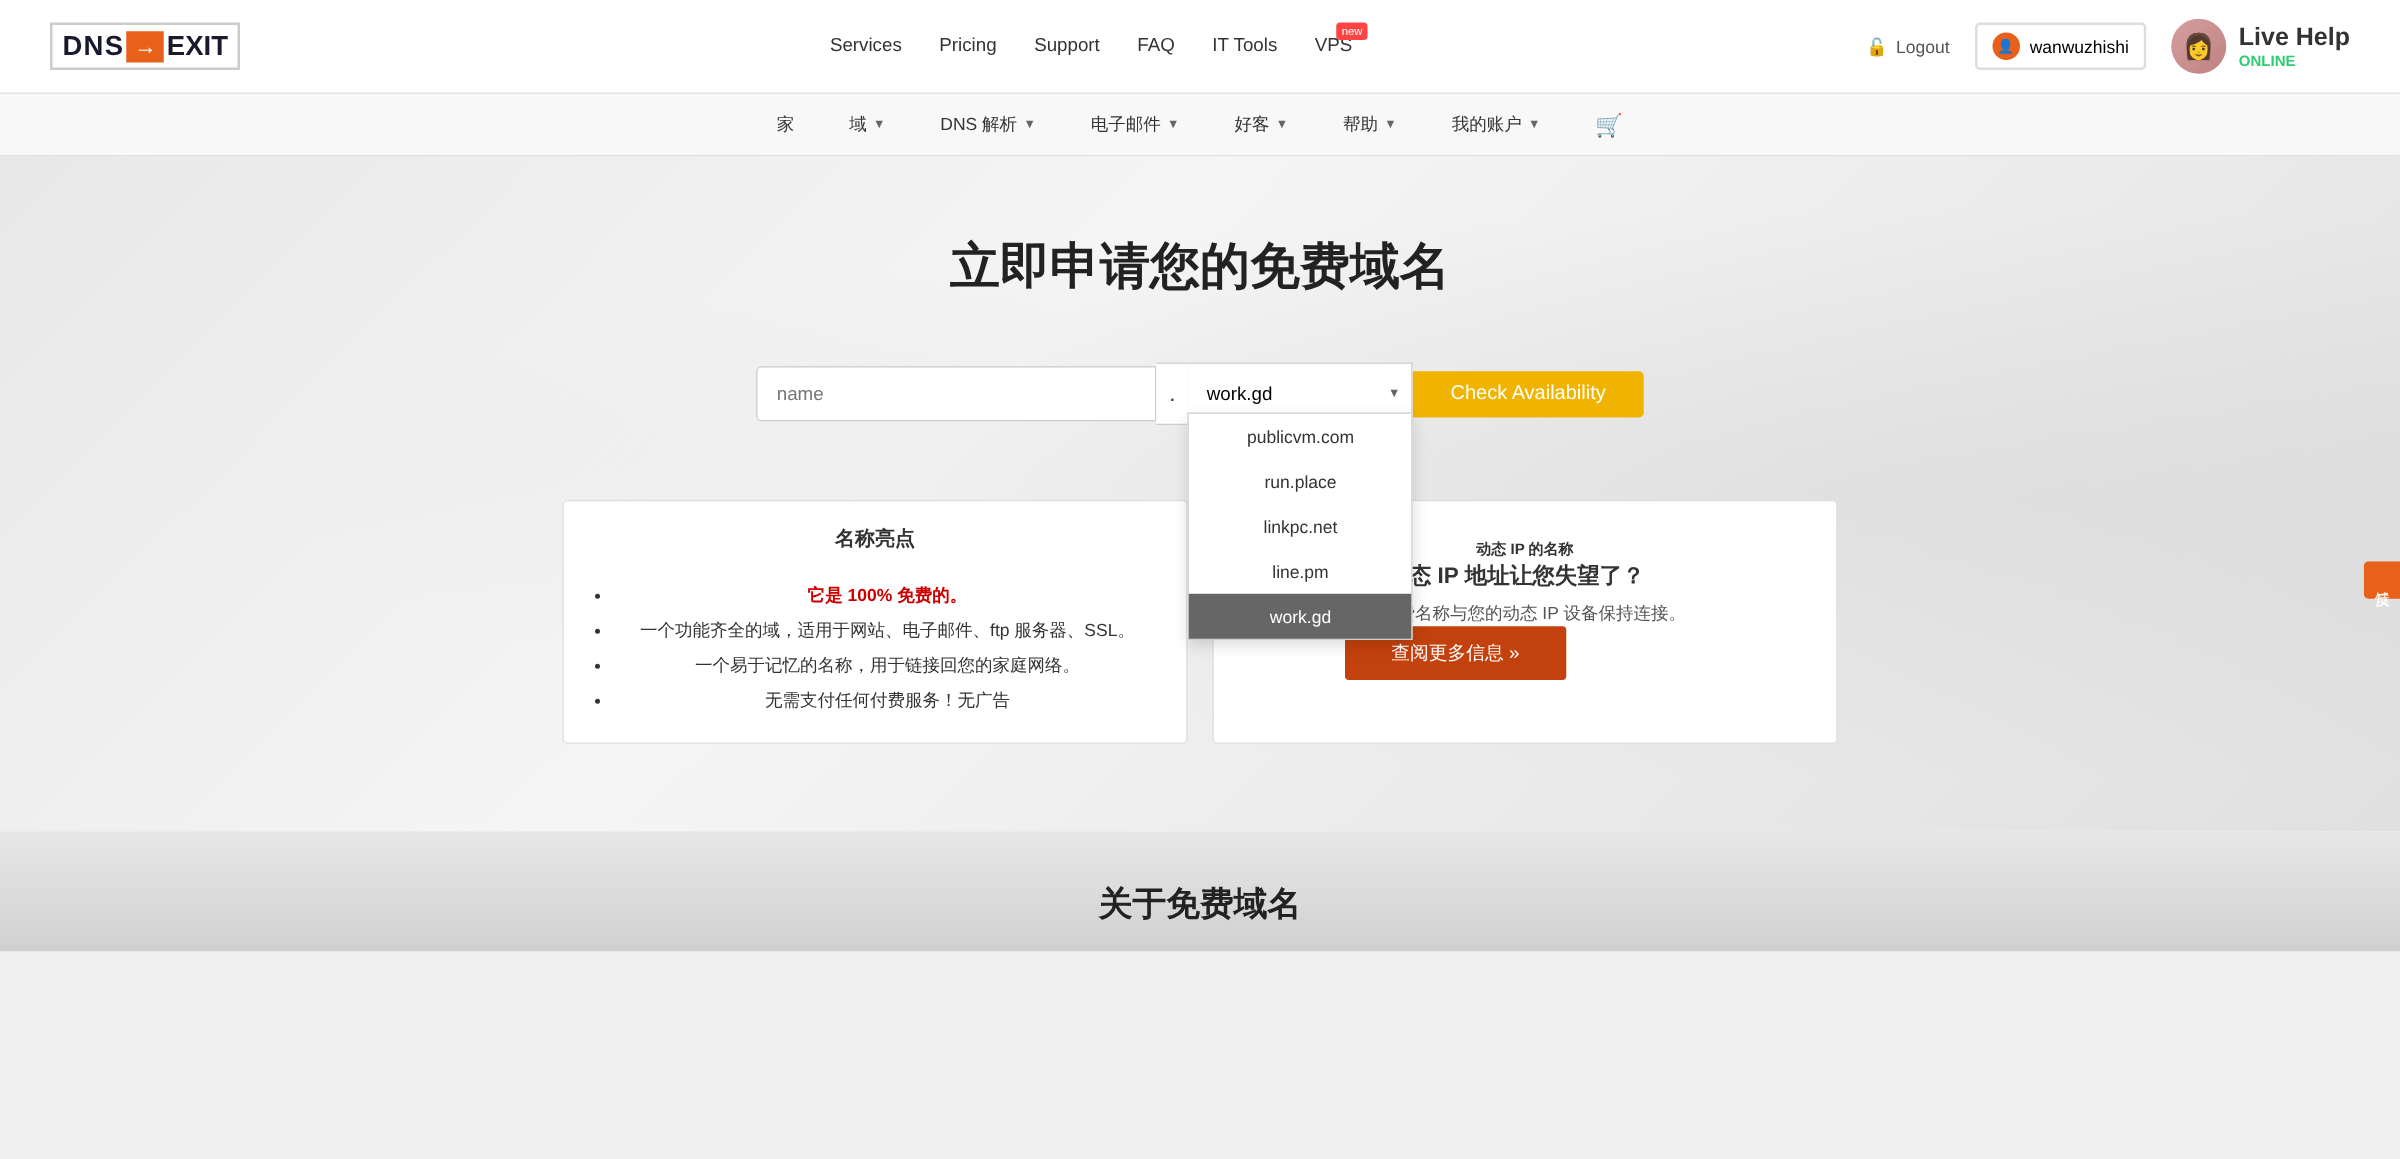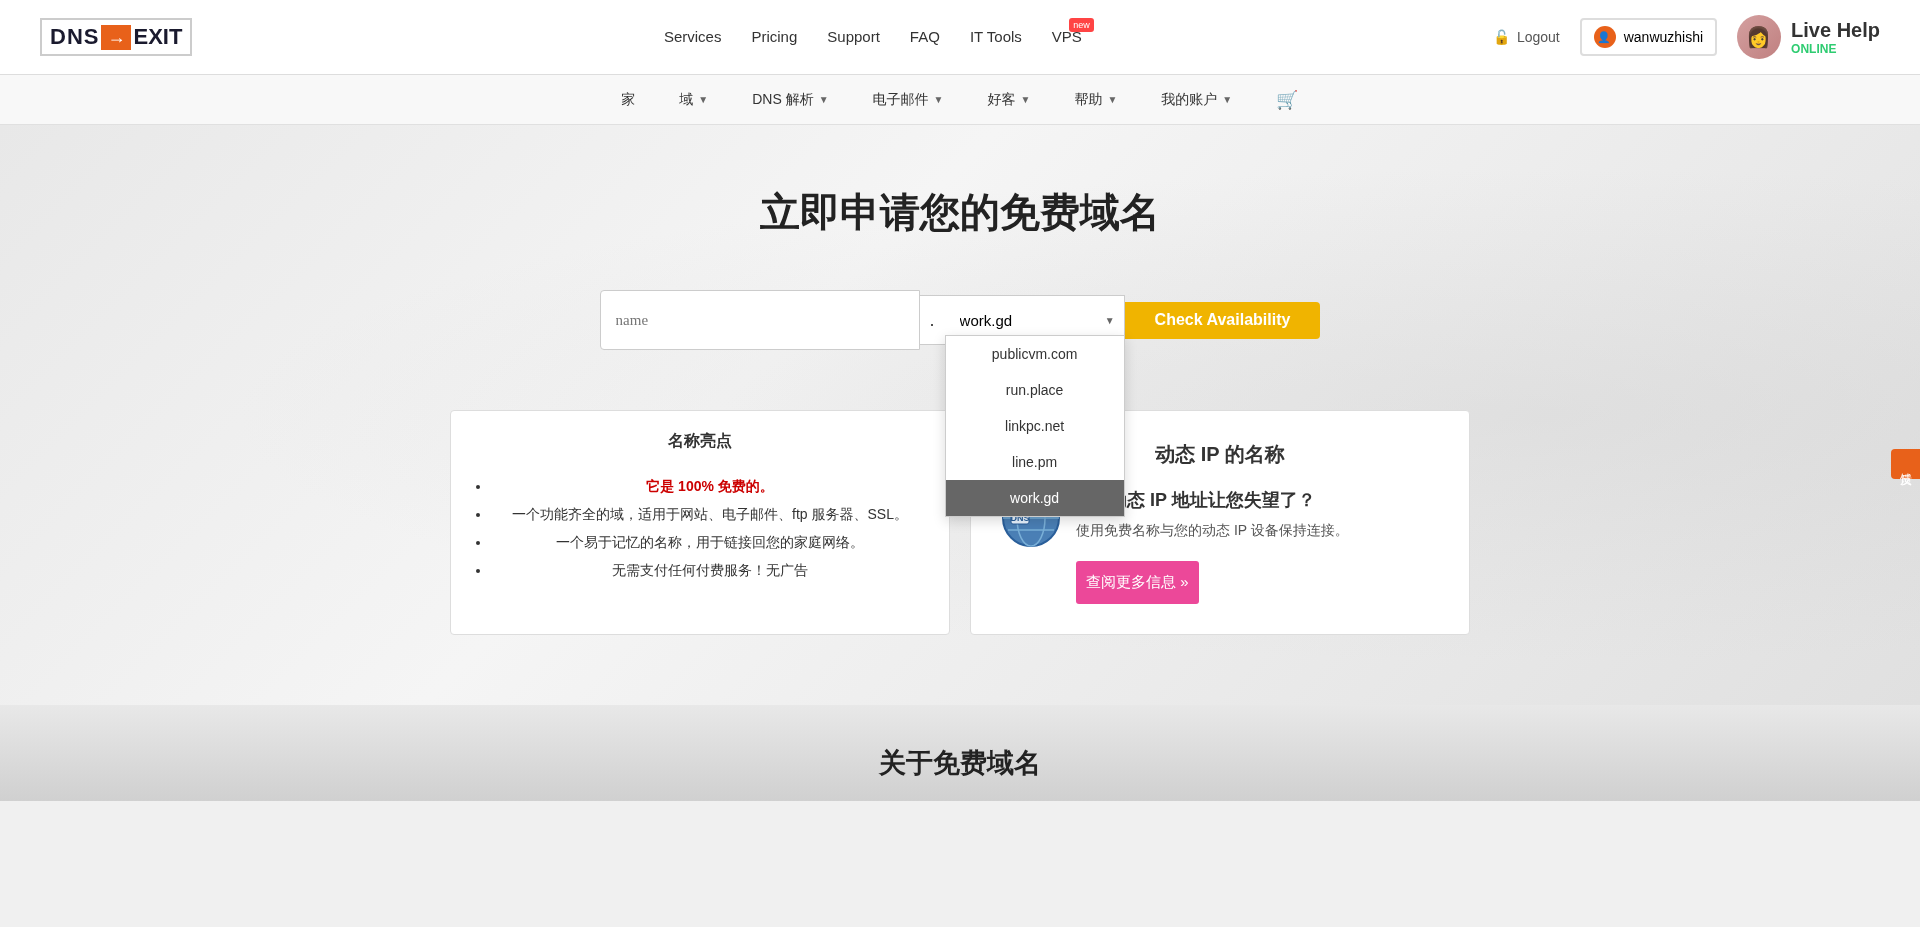--- a/index.html
+++ b/index.html
@@ -190,28 +190,27 @@
     .search-bar {
       display: flex;
       align-items: center;
       justify-content: center;
       gap: 0;
       position: relative;
       margin-bottom: 30px;
     }
     .domain-input {
       width: 320px;
-      height: 60px;
+      height: 44px;
       border: 1px solid #ccc;
       padding: 0 15px;
       font-size: 15px;
       outline: none;
       background: #fff;
       border-radius: 4px 0 0 4px;
-      font-family: Liberation Serif, serif;
     }
     .dot-separator {
       width: 25px;
       height: 50px;
       background: #fff;
       border-top: 1px solid #ccc;
       border-bottom: 1px solid #ccc;
       display: flex;
       align-items: center;
       justify-content: center;
@@ -265,21 +264,21 @@
       color: #fff;
     }
 
     .check-btn {
       background: #f0b400;
       color: #fff;
       border: none;
       height: 37px;
       padding: 0 30px;
       font-size: 16px;
-      font-weight: bold;
+      font-weight: normal;
       cursor: pointer;
       border-radius: 0 4px 4px 0;
       white-space: nowrap;
     }
 
     
     .content-row {
       display: flex;
       justify-content: center;
       gap: 20px;
@@ -318,24 +317,23 @@
     
     .dynamic-card {
       background: #fff;
       border: 1px solid #ddd;
       border-radius: 4px;
       padding: 30px;
       flex: 1;
       max-width: 500px;
     }
     .dynamic-card-title {
-      font-size: 20px;
-      font-weight: bold;
-      color: #333;
-      margin-bottom: 20px;
+      font-size: 12px;
+      font-weight: bold;
+      color: #333;
     }
     .dynamic-ip-section {
       display: flex;
       align-items: flex-start;
       gap: 15px;
     }
     .dns-globe-icon {
       width: 60px;
       height: 60px;
       flex-shrink: 0;
@@ -345,28 +343,27 @@
       font-weight: bold;
       color: #333;
       margin-bottom: 8px;
     }
     .dynamic-ip-content p {
       font-size: 14px;
       color: #555;
       line-height: 1.5;
     }
     .more-info-btn {
-      background: #ec4899;
+      background: #c2410c;
       color: #fff;
       border: none;
-      padding: 12px 10px;
+      padding: 12px 37px;
       font-size: 15px;
       cursor: pointer;
       border-radius: 3px;
-      margin-top: 20px;
       display: block;
     }
 
     
     .bottom-section {
       background: linear-gradient(to bottom, #e8e8e8, #d0d0d0);
       padding: 40px 160px 20px;
       text-align: center;
     }
     .bottom-title {

